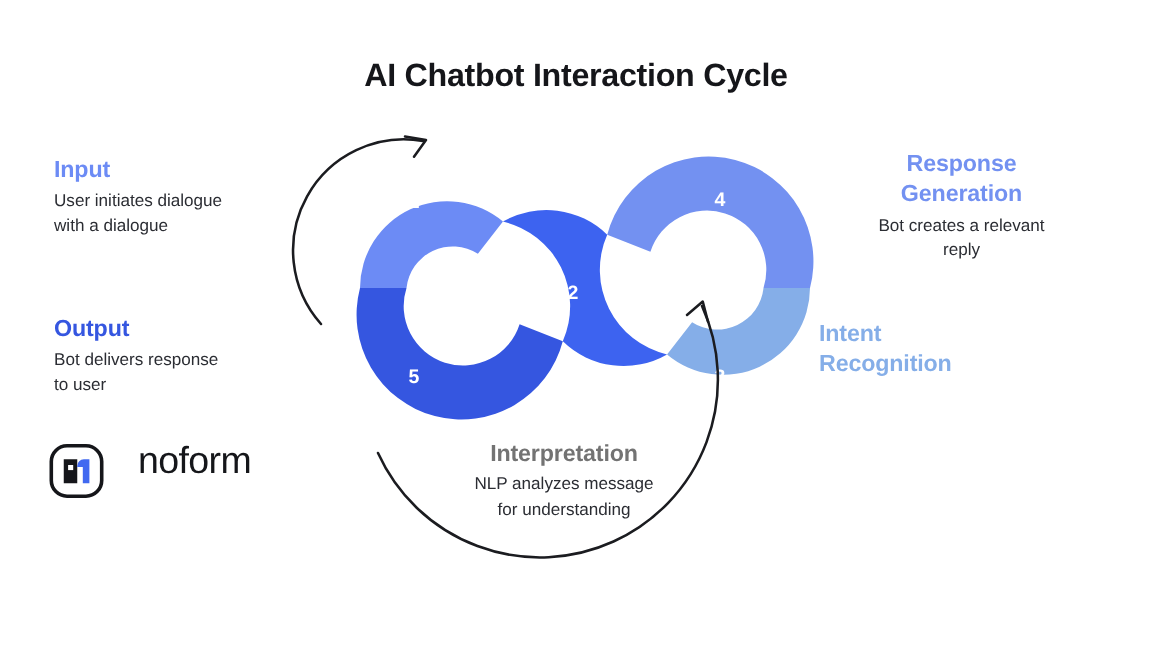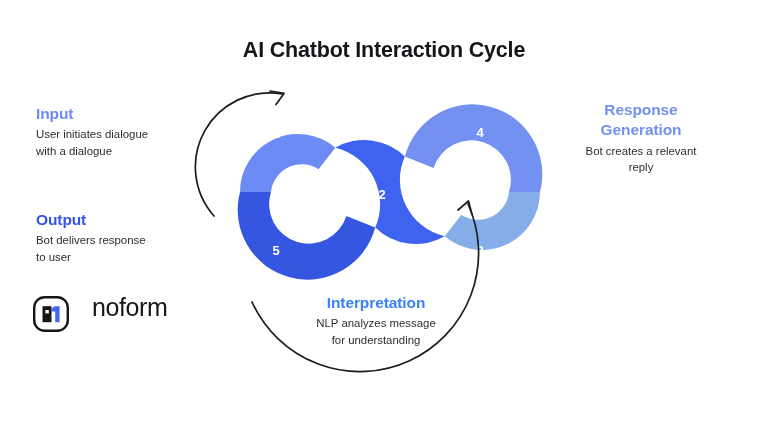--- a/index.html
+++ b/index.html
@@ -166,24 +166,28 @@
       <span>Response</span><br>
       <span>Generation</span>
     </div>
     <div class="c-desc">
       <span>Bot creates a relevant</span><br>
       <span>reply</span>
     </div>
   </div>
 
   <div class="callout c-intent">
+    <div class="c-title" style="color:#85AEE8">
+      <span>Intent</span><br>
+      <span>Recognition</span>
+    </div>
   </div>
 
   <div class="callout c-interp">
-    <div class="c-title" style="color:#3b82f6">Interpretation</div>
+    <div class="c-title" style="color:#737373">Interpretation</div>
     <div class="c-desc">
       <span>NLP analyzes message</span><br>
       <span>for understanding</span>
     </div>
   </div>
 
   <div class="logo">
     <svg class="logo-mark" viewBox="0 0 38 38">
       <rect x="2.2" y="2.2" width="33.6" height="33.6" rx="10.5" ry="10.5" fill="#ffffff" stroke="#15161a" stroke-width="2.4"></rect>
       <path d="M 10.5 27.2 L 10.5 11.2 L 19.5 11.2 L 19.5 27.2 Z" fill="#15161a"></path>

